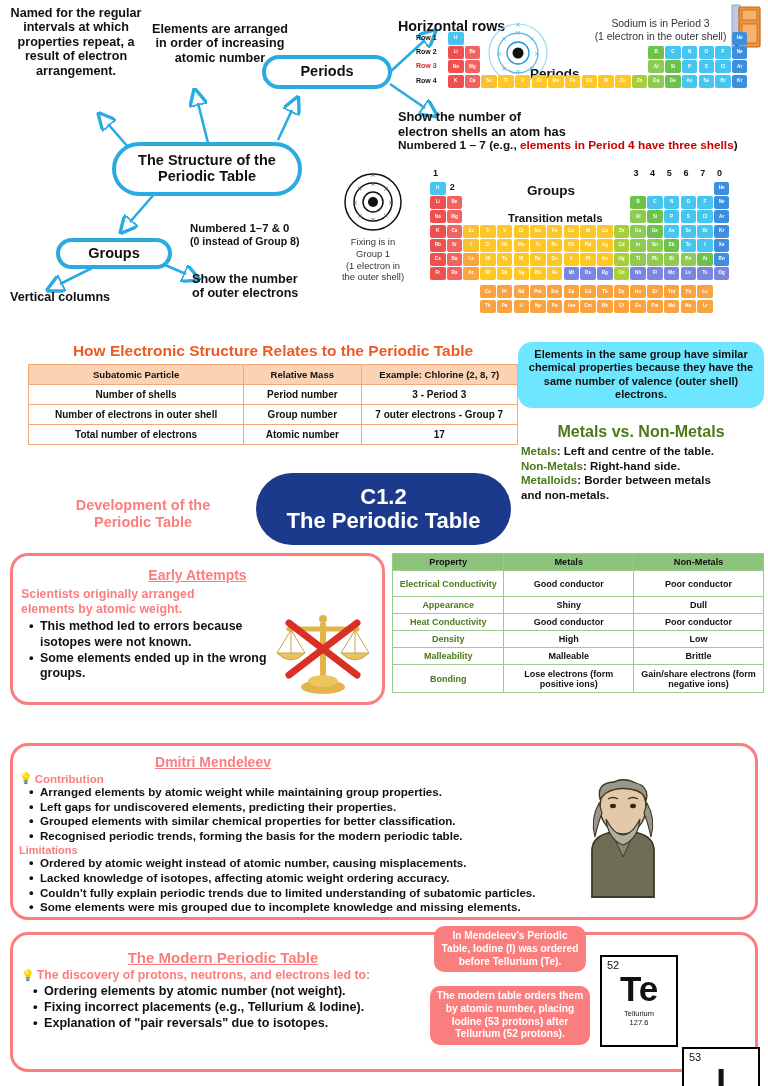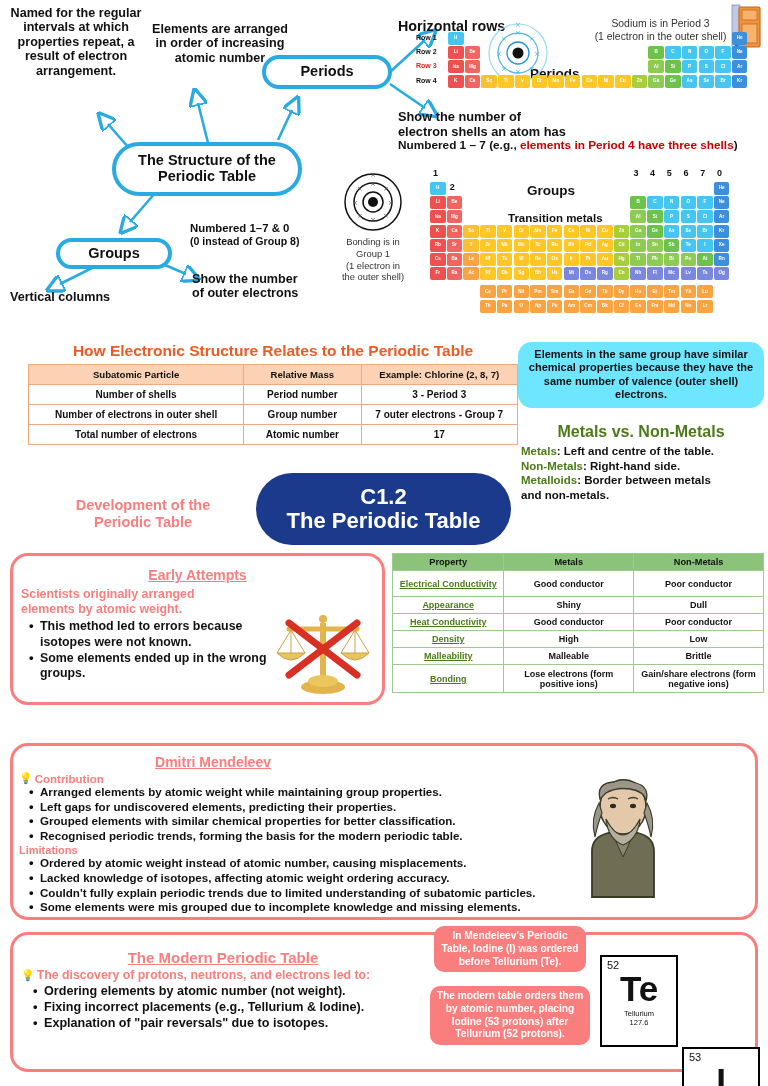--- a/index.html
+++ b/index.html
@@ -73,21 +73,21 @@
     content:"•"; position:absolute; left:2px; top:-1px; font-size:13px;
   }
 
   
   table.mt { border-collapse:collapse; width:100%; }
   table.mt th, table.mt td {
     border:1px solid #9CCB8E; text-align:center; font-weight:bold;
     font-size:9px; color:#111; padding:3px 2px;
   }
   table.mt th { background:#8CC37B; font-size:9.2px; }
-  table.mt td.prop { color:#4B7A18;text-decoration:underline; }
+  table.mt td.prop { color:#4B7A18; }
 
   
   .elembox {
     border:2px solid #000; background:#fff; position:relative;
   }
   .elembox .num { position:absolute; left:5px; top:2px; font-size:11px; color:#111; }
   .elembox .sym { text-align:center; font-size:35px; font-weight:bold; color:#111; line-height:1; margin-top:14px; }
   .elembox .nm  { text-align:center; font-size:7.5px; color:#111; margin-top:3px; }
   .elembox .ms  { text-align:center; font-size:7.5px; color:#111; }
 
@@ -256,21 +256,21 @@
       <text x="15" y="33">×</text>
         <text x="51" y="33">×</text>
       <text x="20" y="19">×</text>
         <text x="46" y="19">×</text>
       <text x="20" y="46">×</text>
         <text x="46" y="46">×</text>
     </g>
   </svg>
 </div>
 <div class="abs" style="left:332px; top:236px; width:82px; font-size:9.4px; color:#333; text-align:center; line-height:1.25;">
-  <div>Bonding is in</div>
+  <div>Fixing is in</div>
   <div>Group 1</div>
   <div>(1 electron in</div>
   <div>the outer shell)</div>
 </div>
 
 <div class="abs" style="left:527px; top:183px; font-size:13.5px; font-weight:bold; color:#111;">Groups</div>
 <div class="abs" style="left:508px; top:212px; font-size:11.5px; font-weight:bold; color:#111;">Transition metals</div>
 
 <div class="ptable" id="ptable-main" style="left:420px; top:168px; width:348px; height:165px;">
     <div class="cell" style="left: 10px; top: 14px; width: 15.5px; height: 13px; background: rgb(69, 198, 240); font-size: 4.6px;">H</div>

